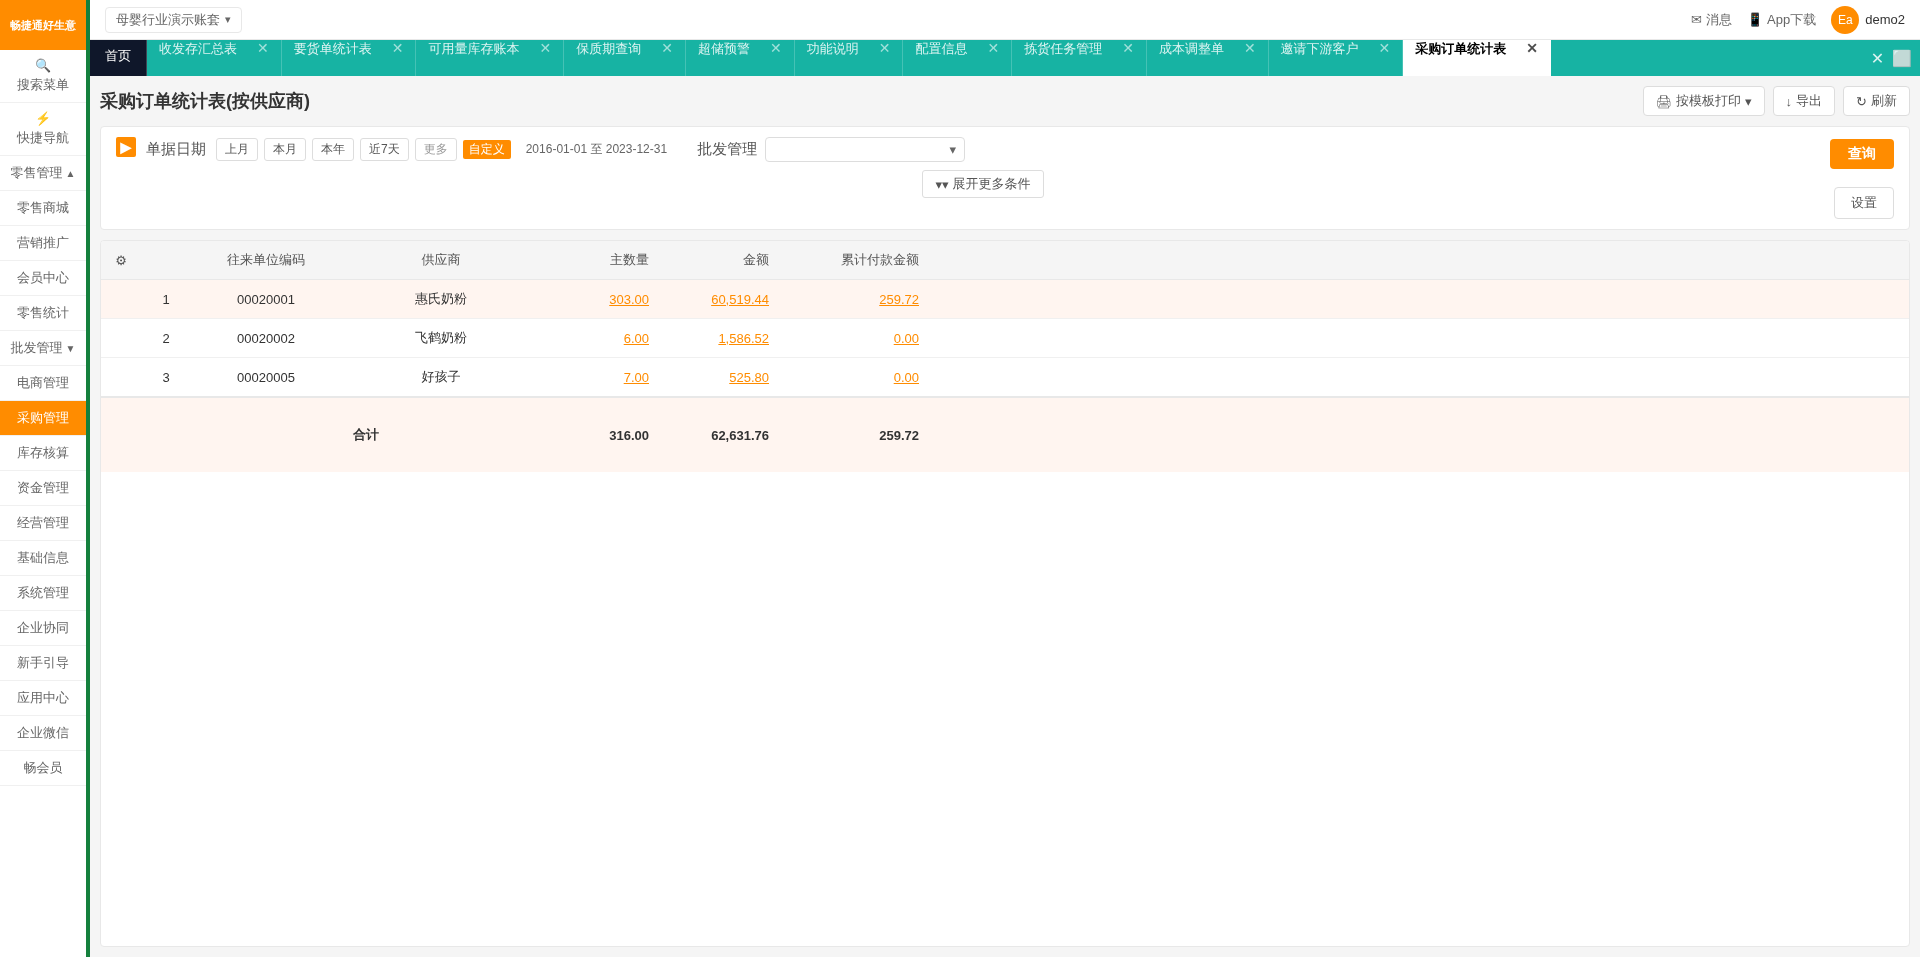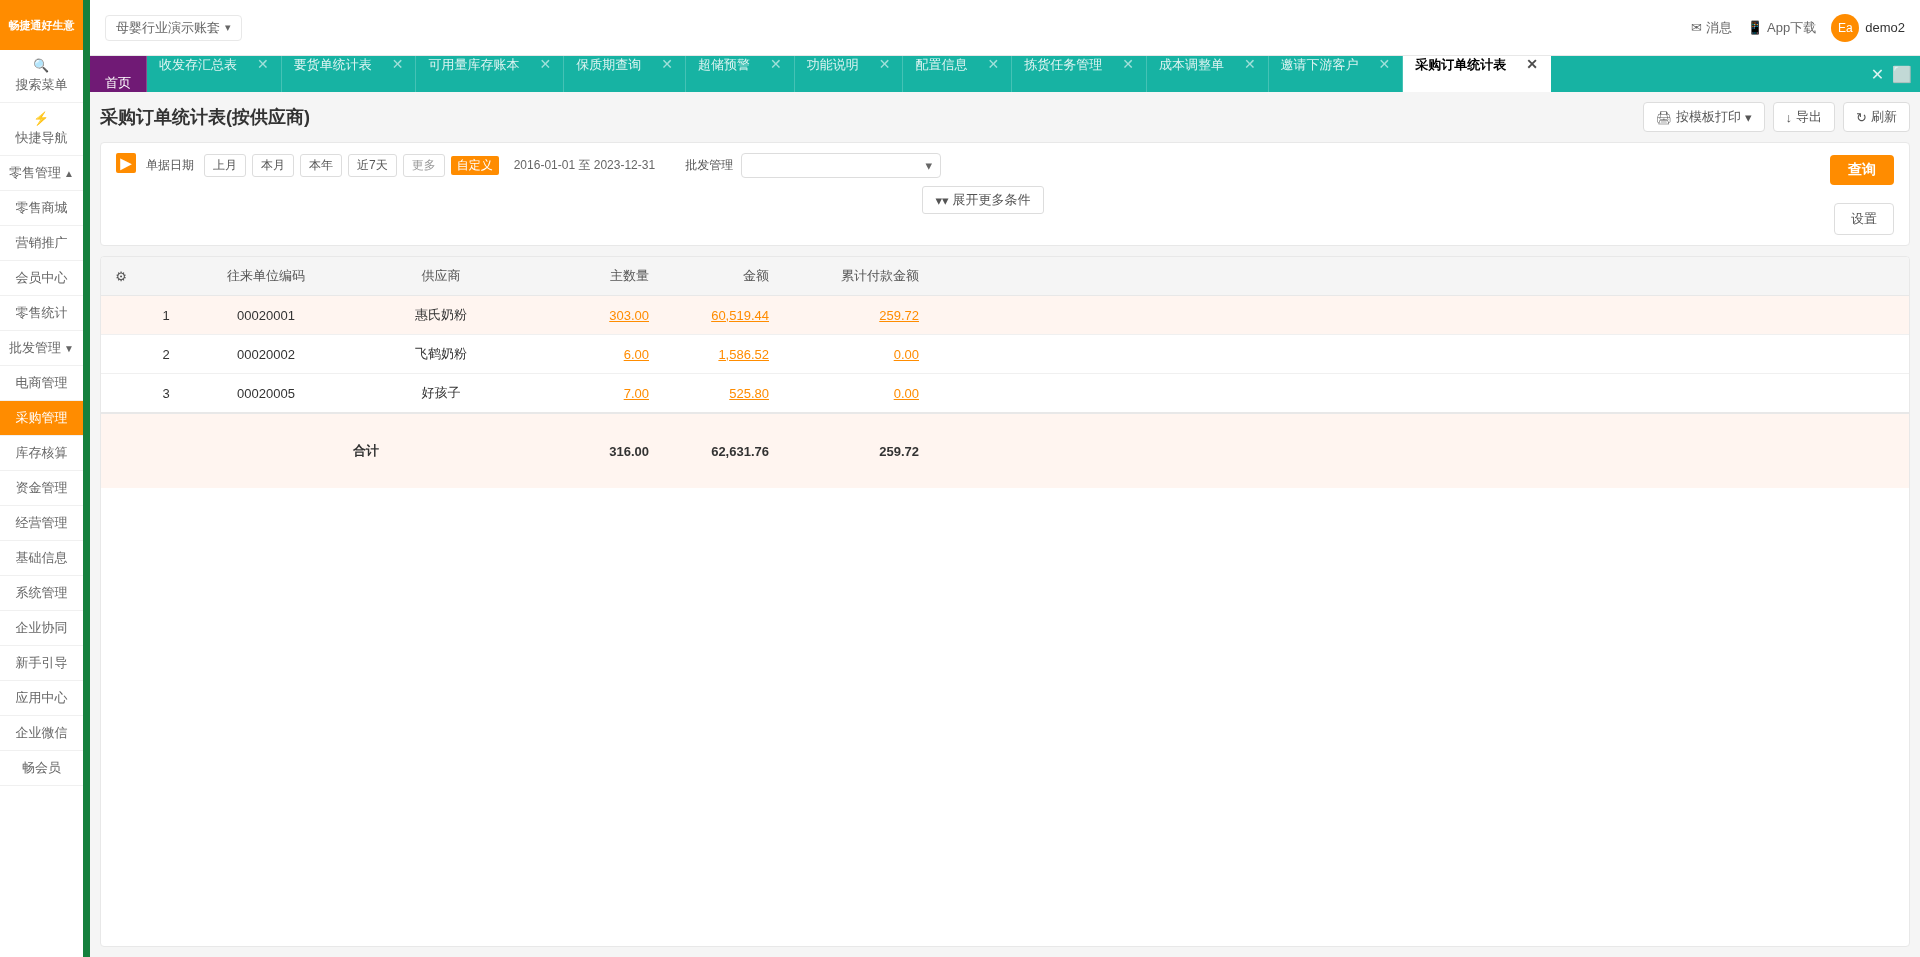--- a/index.html
+++ b/index.html
@@ -1,31 +1,31 @@
 <!DOCTYPE html>
 <html><head>
   <meta charset="utf-8">
   <style>
     * { margin: 0; padding: 0; box-sizing: border-box; }
     body { font-family: 'Microsoft YaHei', Arial, sans-serif; font-size: 13px; background: #f5f5f5; width: 1920px; height: 957px; overflow: hidden; display: flex; }
 
     
-    .sidebar { width: 90px; background: #fff; border-right: 7px solid #15803d; display: flex; flex-direction: column; align-items: center; flex-shrink: 0; height: 957px; overflow-y: auto; }
+    .sidebar { width: 90px; background: #fff; border-right: 4px solid #15803d; display: flex; flex-direction: column; align-items: center; flex-shrink: 0; height: 957px; overflow-y: auto; }
     .sidebar-logo { width: 90px; height: 50px; background: #ff8c00; display: flex; align-items: center; justify-content: center; flex-shrink: 0; }
     .sidebar-logo-text { color: #fff; font-size: 11px; font-weight: bold; text-align: center; line-height: 1.3; }
 
     
     .main { flex: 1; display: flex; flex-direction: column; overflow: hidden; }
 
     
     .tabbar { height: 36px; background: #17b3a3; display: flex; align-items: stretch; flex-shrink: 0; overflow: hidden; }
     .tab-item { display: flex; padding: 0 12px; color: rgba(255,255,255,0.85); font-size: 13px; cursor: pointer; white-space: nowrap; gap: 20px; border-right: 1px solid rgba(255,255,255,0.2); flex-shrink: 0; }
     .tab-item.active { background: #fff; color: #000000; font-weight: bold; }
     .tab-item .tab-close { color: inherit; font-size: 14px; opacity: 0.7; }
-    .tabbar-home { background: #701a75; color: #fff; padding: 0 15px; display: flex; align-items: flex-end; font-size: 13px; cursor: pointer; flex-shrink: 0; border-right: 1px solid rgba(255,255,255,0.2); }
+    .tabbar-home { background: #0f172a; color: #fff; padding: 7px 15px; display: flex; align-items: flex-start; font-size: 13px; cursor: pointer; flex-shrink: 0; border-right: 1px solid rgba(255,255,255,0.2); }
     .tabbar-end { margin-left: auto; display: flex; align-items: center; padding: 0 8px; gap: 8px; }
     .tabbar-end .btn-icon { color: rgba(255,255,255,0.85); font-size: 16px; cursor: pointer; }
     .user-avatar { width: 28px; height: 28px; border-radius: 50%; background: #ff8c00; display: flex; align-items: center; justify-content: center; color: #fff; font-size: 12px; }
 
     
     .page-content { flex: 1; display: flex; flex-direction: column; overflow: hidden; background: #f5f5f5; padding: 10px; }
 
     
     .page-title-bar { display: flex; align-items: center; justify-content: space-between; margin-bottom: 10px; }
     .page-title { font-size: 18px; font-weight: bold; color: #333; }
@@ -70,32 +70,32 @@
     .table-footer { background: #fff5f0; border-top: 2px solid #e8e8e8; }
     .table-footer td { padding: 28px 12px; font-size: 13px; font-weight: bold; color: #333; }
 
     
     .th-gear { width: 40px; }
 
     
     .sidebar-nav-top { padding: 8px 5px; width: 90px; text-align: center; cursor: pointer; color: #666; font-size: 13px; display: flex; flex-direction: column; align-items: center; gap: 3px; border-bottom: 1px solid #f0f0f0; }
 
     
-    .top-header { display: flex; align-items: center; height: 56px; background: #fff; border-bottom: 1px solid #e8e8e8; padding: 0 15px; flex-shrink: 0; }
+    .top-header { display: flex; align-items: center; height: 40px; background: #fff; border-bottom: 1px solid #e8e8e8; padding: 0 15px; flex-shrink: 0; }
     .top-header .workspace-select { display: flex; align-items: center; gap: 5px; color: #666; font-size: 13px; cursor: pointer; border: 1px solid #e8e8e8; border-radius: 4px; padding: 3px 10px; }
     .top-header .header-right-actions { margin-left: auto; display: flex; align-items: center; gap: 15px; }
     .top-header .action-btn { display: flex; align-items: center; gap: 4px; color: #666; font-size: 13px; cursor: pointer; }
     .top-header .user-info { display: flex; align-items: center; gap: 6px; color: #333; font-size: 13px; cursor: pointer; }
 
     .filter-query-area { display: flex; align-items: flex-start; gap: 10px; }
     .filter-main { flex: 1; }
     .filter-actions { display: flex; flex-direction: column; gap: 18px; padding-top: 2px; }
 
     .filter-row-inner { display: flex; align-items: center; gap: 10px; }
-    .date-label { font-size: 12px; color: #555; white-space: nowrap; }
+    .date-label { font-size: 15px; color: #555; white-space: nowrap; }
 
     .collapse-btn { background: #ff8c00; border: none; color: #fff; width: 20px; height: 20px; border-radius: 2px; cursor: pointer; display: flex; align-items: center; justify-content: center; font-size: 14px; font-weight: bold; flex-shrink: 0; }
   </style>
 </head>
 <body>
 
 <div class="sidebar">
   <div class="sidebar-logo">
     <span class="sidebar-logo-text">畅捷通好生意</span>
   </div>

